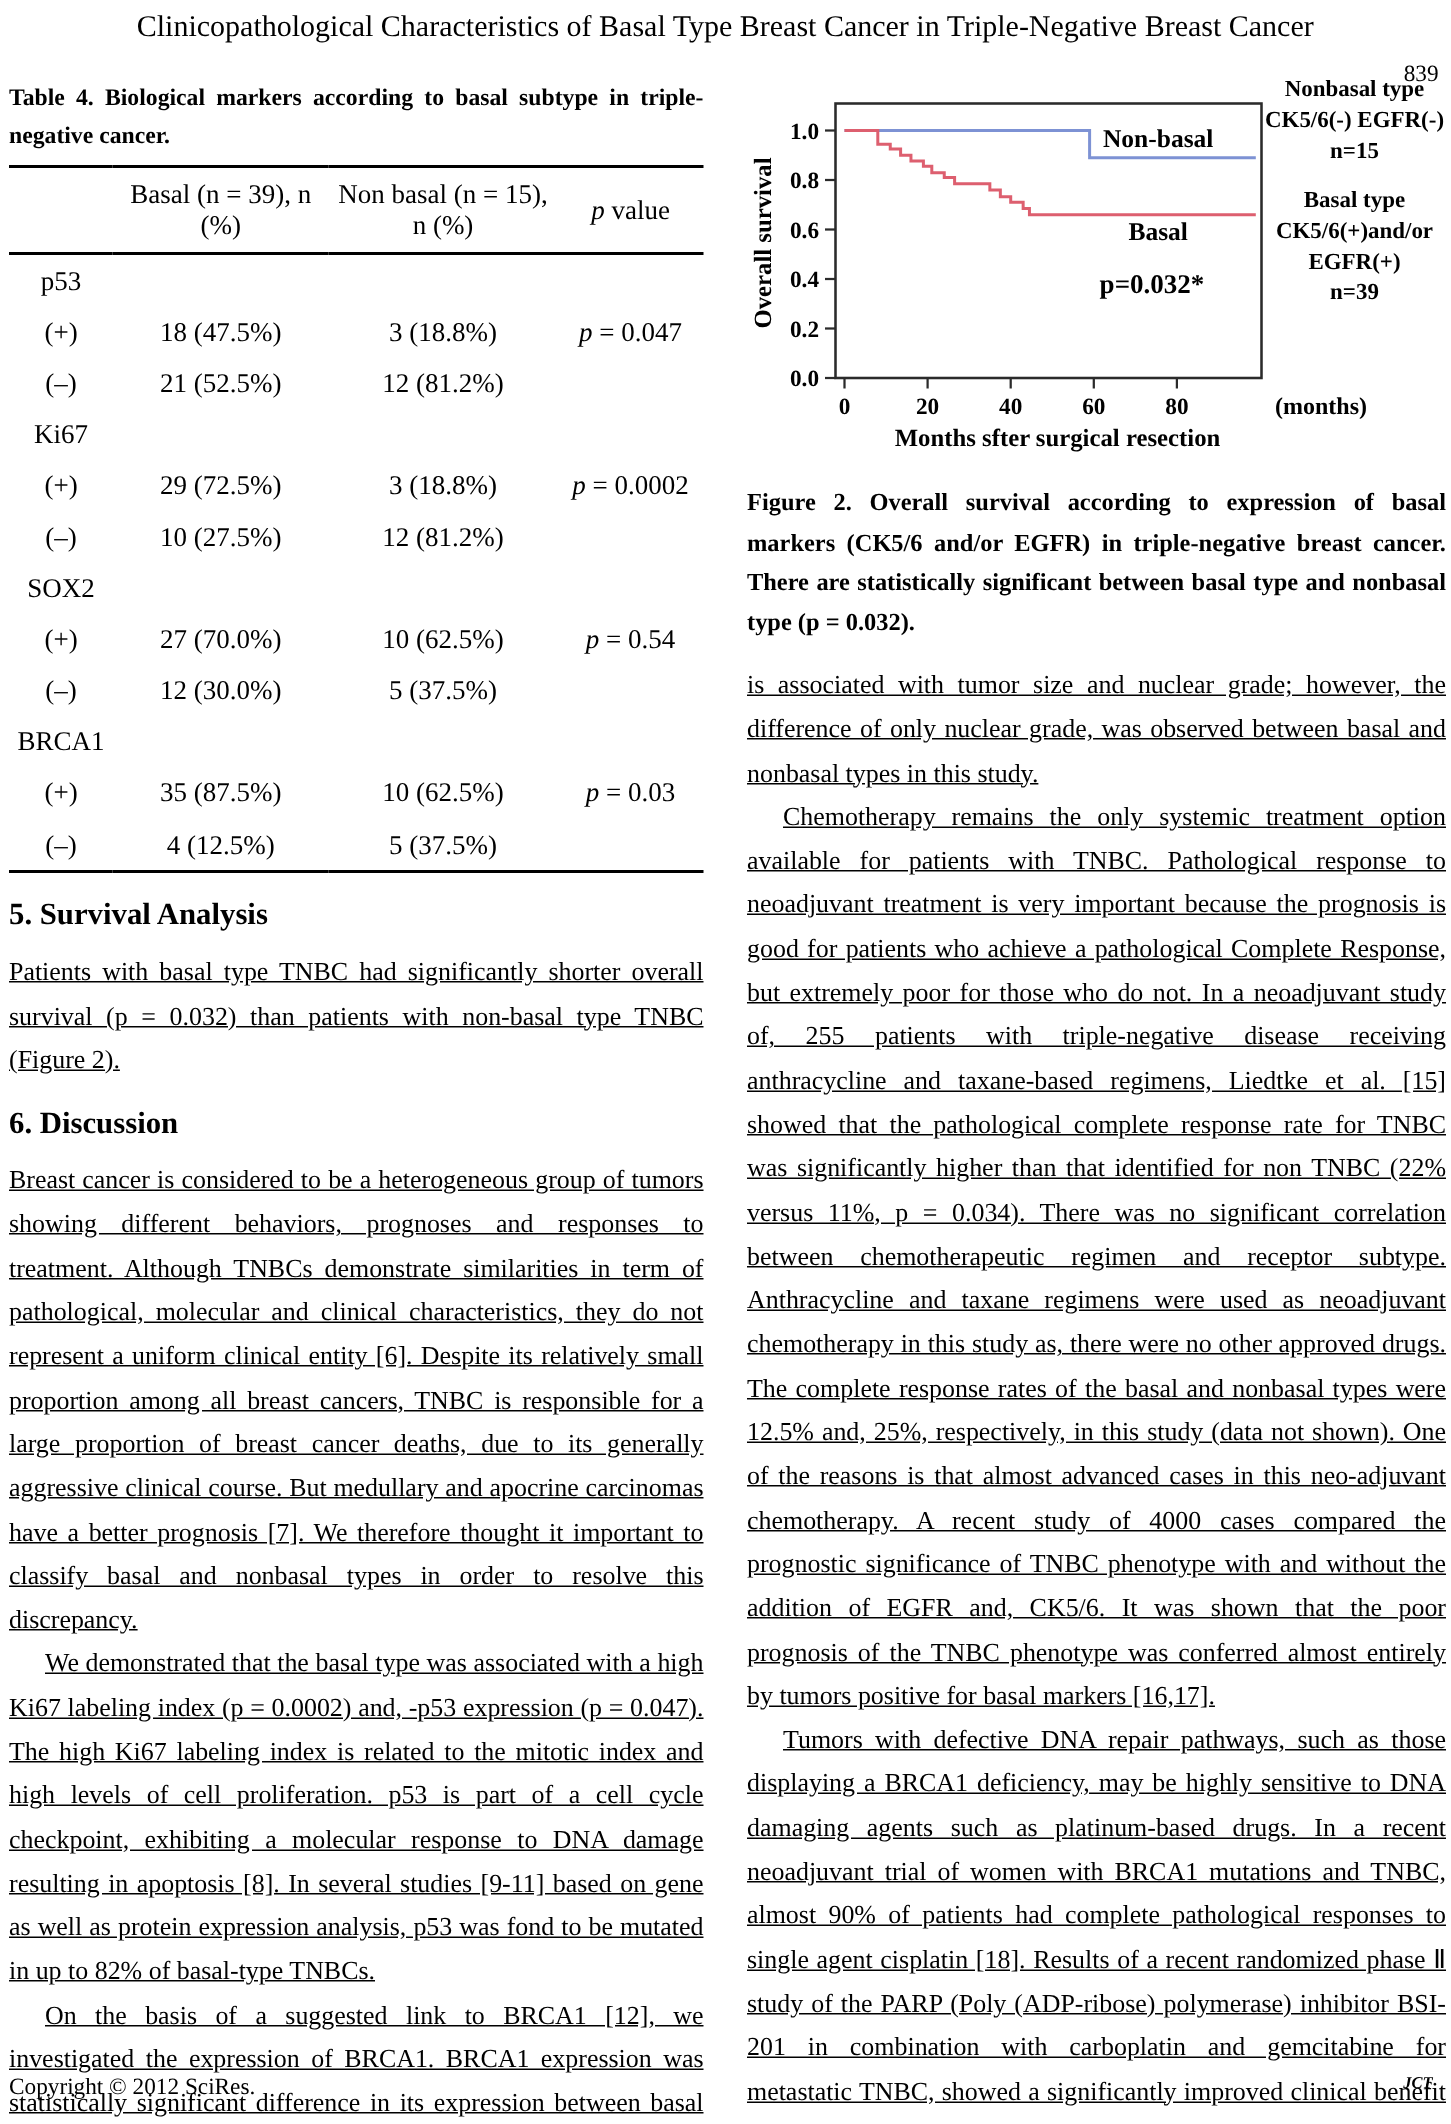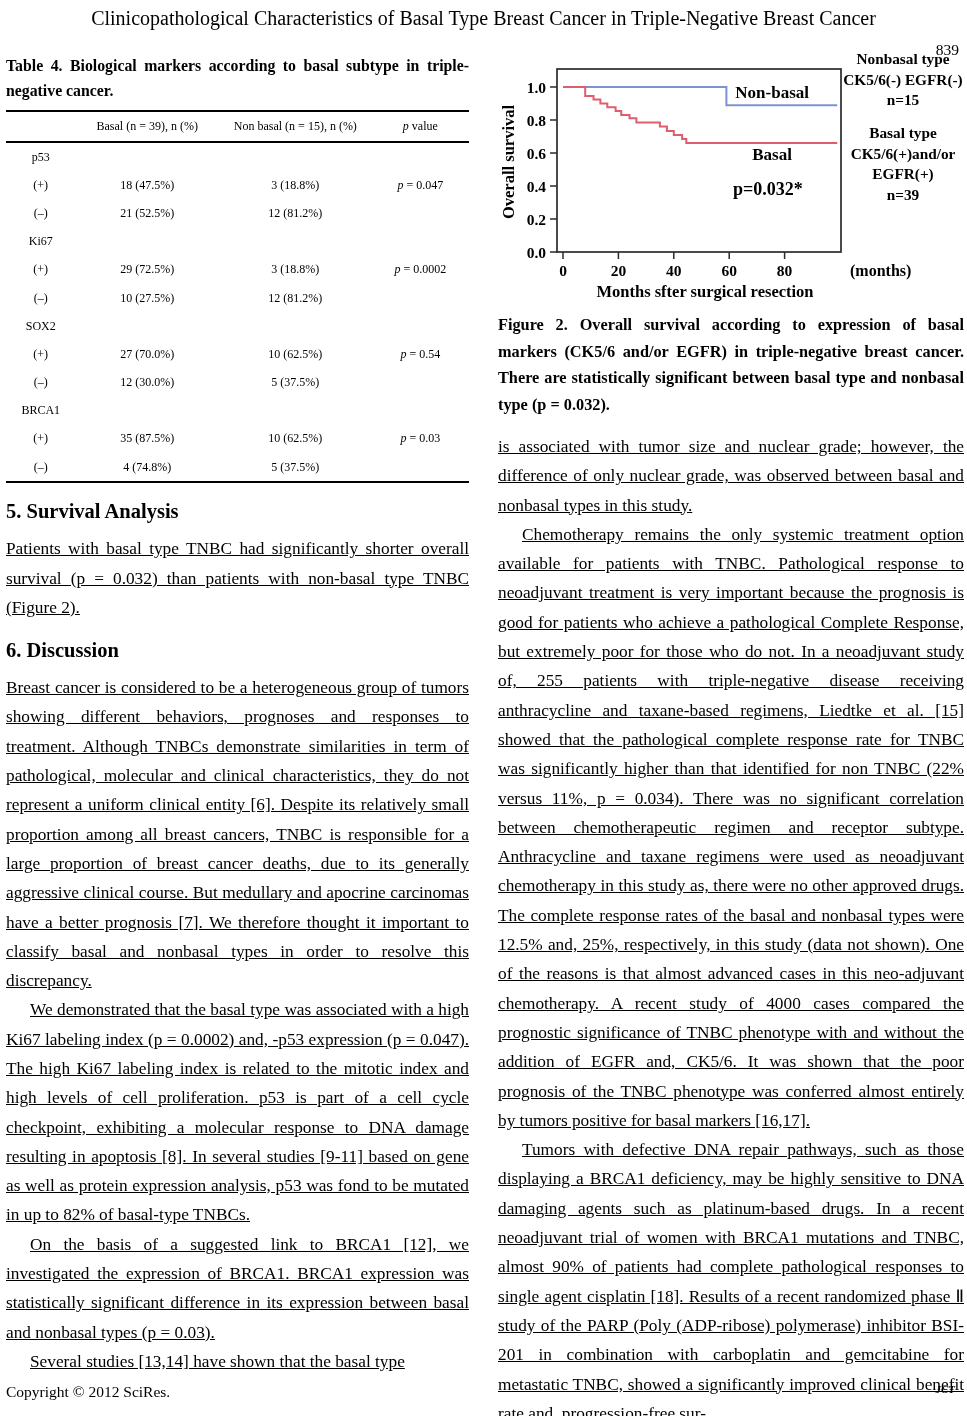--- a/index.html
+++ b/index.html
@@ -8,35 +8,35 @@
   .page { position:absolute; inset:0; overflow:hidden; }
 
   .running-head { position:absolute; top:7px; left:0; width:100%; text-align:center; font-size:20px; }
   .page-number { position:absolute; top:13px; right:8px; font-size:15.5px;margin-top:28px; }
 
   .columns { position:absolute; top:50px; left:6px; display:flex; gap:29px; }
   .col-left  { width:463px; }
   .col-right { width:466px; }
 
   .table-caption { font-weight:bold; font-size:15.8px; line-height:25px; text-align:justify; margin-top:3px; }
-  table.markers { width:100%; border-collapse:collapse; margin-top:7px; font-size:12px;
+  table.markers { width:100%; border-collapse:collapse; margin-top:7px; font-size:18px;
                   border-top:2px solid #000; border-bottom:2px solid #000; }
   table.markers thead th { font-weight:normal; padding:7px 0; border-bottom:2px solid #000; text-align:center; }
   table.markers td { padding:6.6px 0; text-align:center; vertical-align:middle;margin-top:28px; }
   table.markers .c0 { width:15%; }
   table.markers .c1 { width:31%; }
   table.markers .c2 { width:33%; }
   table.markers .c3 { width:21%; }
 
   .sec-heading { font-size:20.5px; font-weight:bold; margin-top:17px; margin-bottom:11px; }
   .body-p { font-size:17.3px; line-height:29.3px; text-align:justify;text-decoration:underline; }
   .ind { text-indent:24px; }
 
   .figure-area { position:relative; width:466px; height:258px; }
-  .fig-caption { font-weight:bold; font-size:16.3px; line-height:26.5px; text-align:justify; margin-top:4px; margin-bottom:14px; }
+  .fig-caption { font-weight:bold; font-size:16.3px; line-height:26.5px; text-align:justify; margin-top:14px; margin-bottom:14px; }
 
   .footer { position:absolute; top:1383px; left:6px; right:12px; font-size:15.5px; }
   .journal { float:right; font-weight:bold; font-style:italic; font-size:11px; }
 </style>
 </head>
 <body>
 
 <div class="page">
 
   <div class="running-head">Clinicopathological Characteristics of Basal Type Breast Cancer in Triple-Negative Breast Cancer</div>
@@ -117,21 +117,21 @@
               <td class="c3"></td>
             </tr>
             <tr>
               <td class="c0">(+)</td>
               <td class="c1">35 (87.5%)</td>
               <td class="c2">10 (62.5%)</td>
               <td class="c3"><i>p</i> = 0.03</td>
             </tr>
             <tr>
               <td class="c0">(–)</td>
-              <td class="c1">4 (74.8%)</td>
+              <td class="c1">4 (12.5%)</td>
               <td class="c2">5 (37.5%)</td>
               <td class="c3"></td>
             </tr>
           </tbody>
       </table>
 
       <h2 class="sec-heading">5. Survival Analysis</h2>
       <p class="body-p">Patients with basal type TNBC had significantly shorter overall survival (p = 0.032) than patients with non-basal type TNBC (Figure 2).</p>
 
       <h2 class="sec-heading">6. Discussion</h2>

